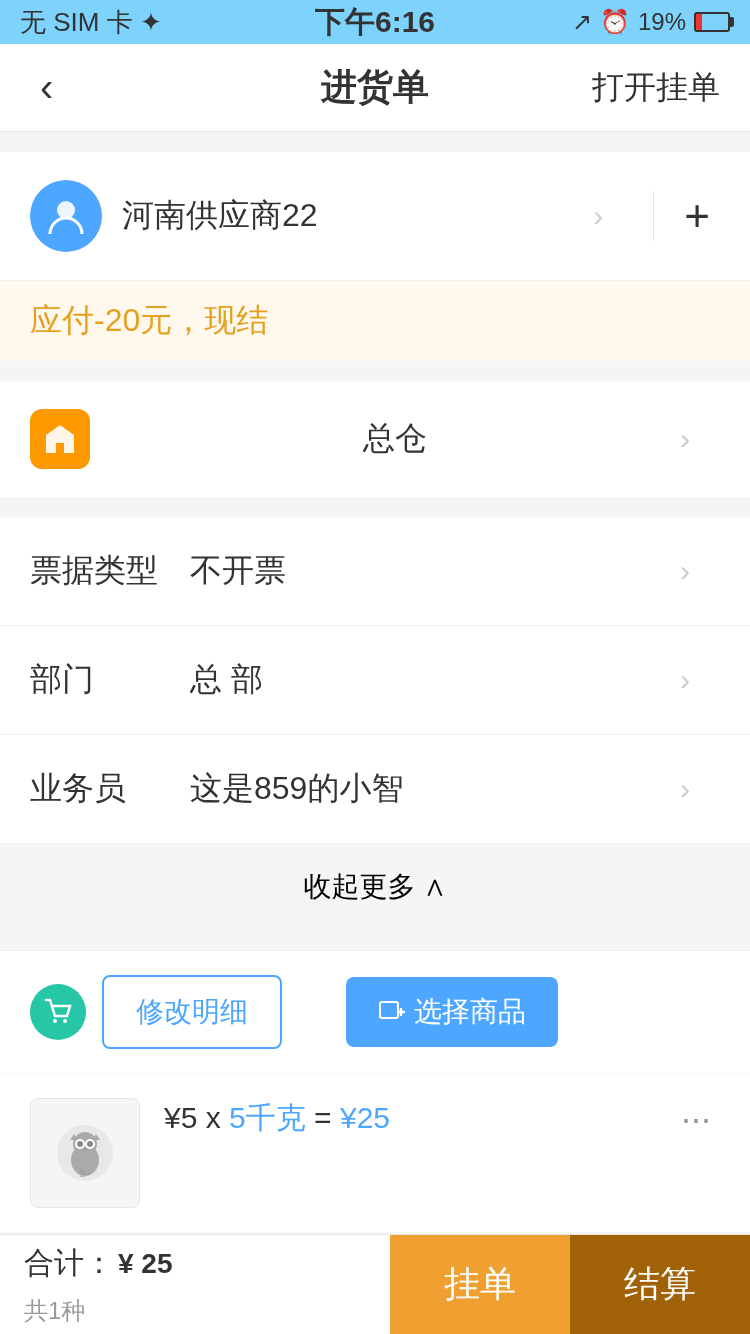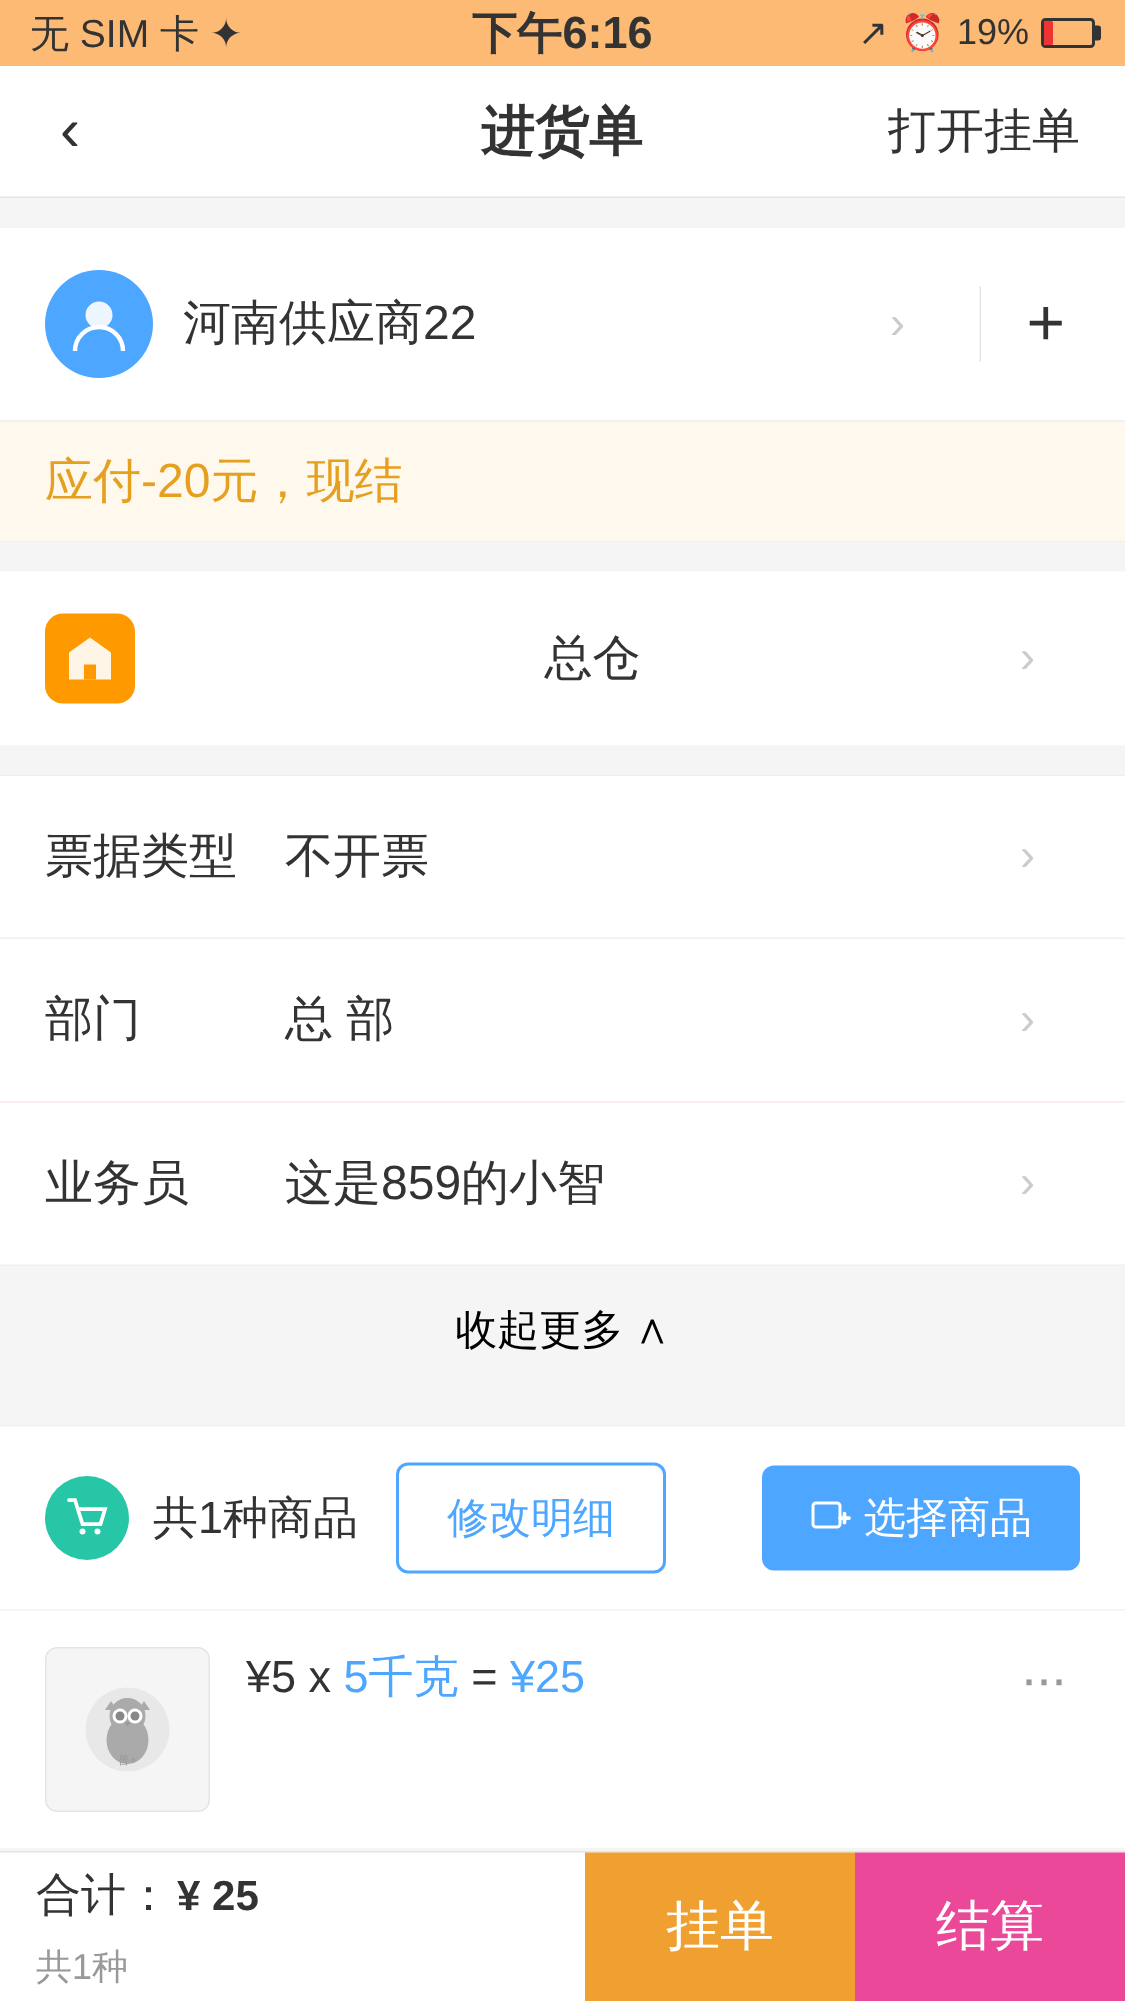--- a/index.html
+++ b/index.html
@@ -9,21 +9,21 @@
       min-height: 1334px;
       font-family: -apple-system, "PingFang SC", "Helvetica Neue", Arial, sans-serif;
       background: #f5f5f5;
       font-size: 28px;
       color: #333;
     }
 
     
     .status-bar {
       height: 44px;
-      background: #fdba74;
+      background: #7dd3fc;
       display: flex;
       align-items: center;
       justify-content: space-between;
       padding: 0 20px;
       font-size: 26px;
       font-weight: 500;
     }
     .status-left { display: flex; align-items: center; gap: 10px; }
     .status-center { position: absolute; left: 50%; transform: translateX(-50%); font-weight: 600; font-size: 30px; }
     .status-right { display: flex; align-items: center; gap: 8px; font-size: 24px; }
@@ -59,21 +59,21 @@
     }
 
     
     .section-gap {
       height: 20px;
       background: #f5f5f5;
     }
 
     
     .card {
-      background: #f9a8d4;
+      background: #0f172a;
       margin-bottom: 0;
     }
 
     
     .supplier-row {
       display: flex;
       align-items: center;
       padding: 28px 30px;
       background: #fff;
       border-bottom: 1px solid #f0f0f0;
@@ -301,21 +301,21 @@
       color: #fff;
       font-size: 36px;
       display: flex;
       align-items: center;
       justify-content: center;
       cursor: pointer;
       border: none;
     }
     .btn-checkout {
       width: 180px;
-      background: #ec4899;
+      background: #a16207;
       color: #fff;
       font-size: 36px;
       display: flex;
       align-items: center;
       justify-content: center;
       cursor: pointer;
       border: none;
     }
   </style>
 </head>
@@ -409,21 +409,20 @@
 <div class="card">
 
   <div class="product-header">
     <div class="product-icon">
       <svg width="34" height="34" viewBox="0 0 34 34" fill="none">
         <path d="M5 5h4l5 16h12l3-10H11" stroke="white" stroke-width="2.5" stroke-linecap="round" fill="none"></path>
         <circle cx="14" cy="26" r="2" fill="white"></circle>
         <circle cx="24" cy="26" r="2" fill="white"></circle>
       </svg>
     </div>
-    <span class="product-count">共1种商品</span>
     <button class="btn-outline">修改明细</button>
     <button class="btn-primary">
       <svg width="28" height="28" viewBox="0 0 28 28" fill="none">
         <rect x="2" y="4" width="18" height="16" rx="2" stroke="white" stroke-width="2" fill="none"></rect>
         <path d="M20 14h6M23 11v6" stroke="white" stroke-width="2.5" stroke-linecap="round"></path>
       </svg>
       <span>选择商品</span>
     </button>
   </div>
 

